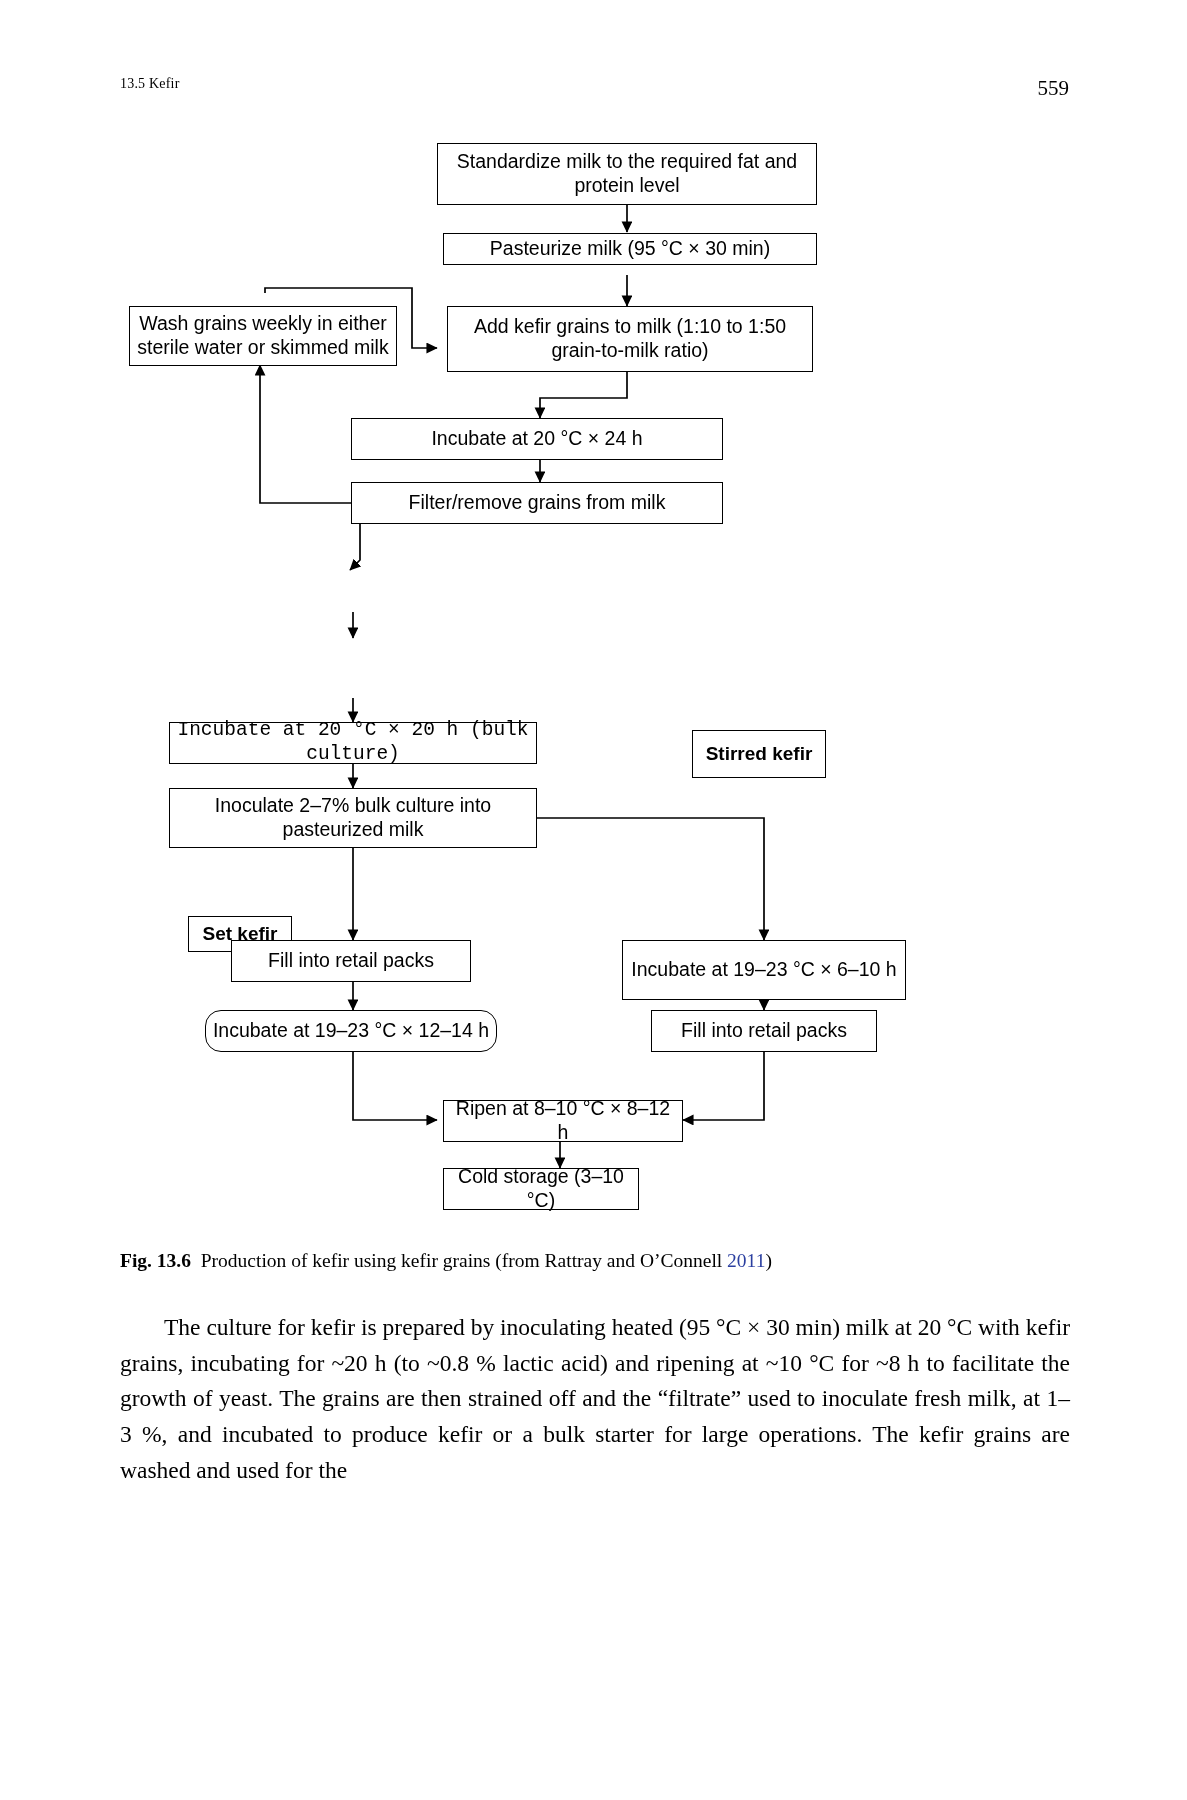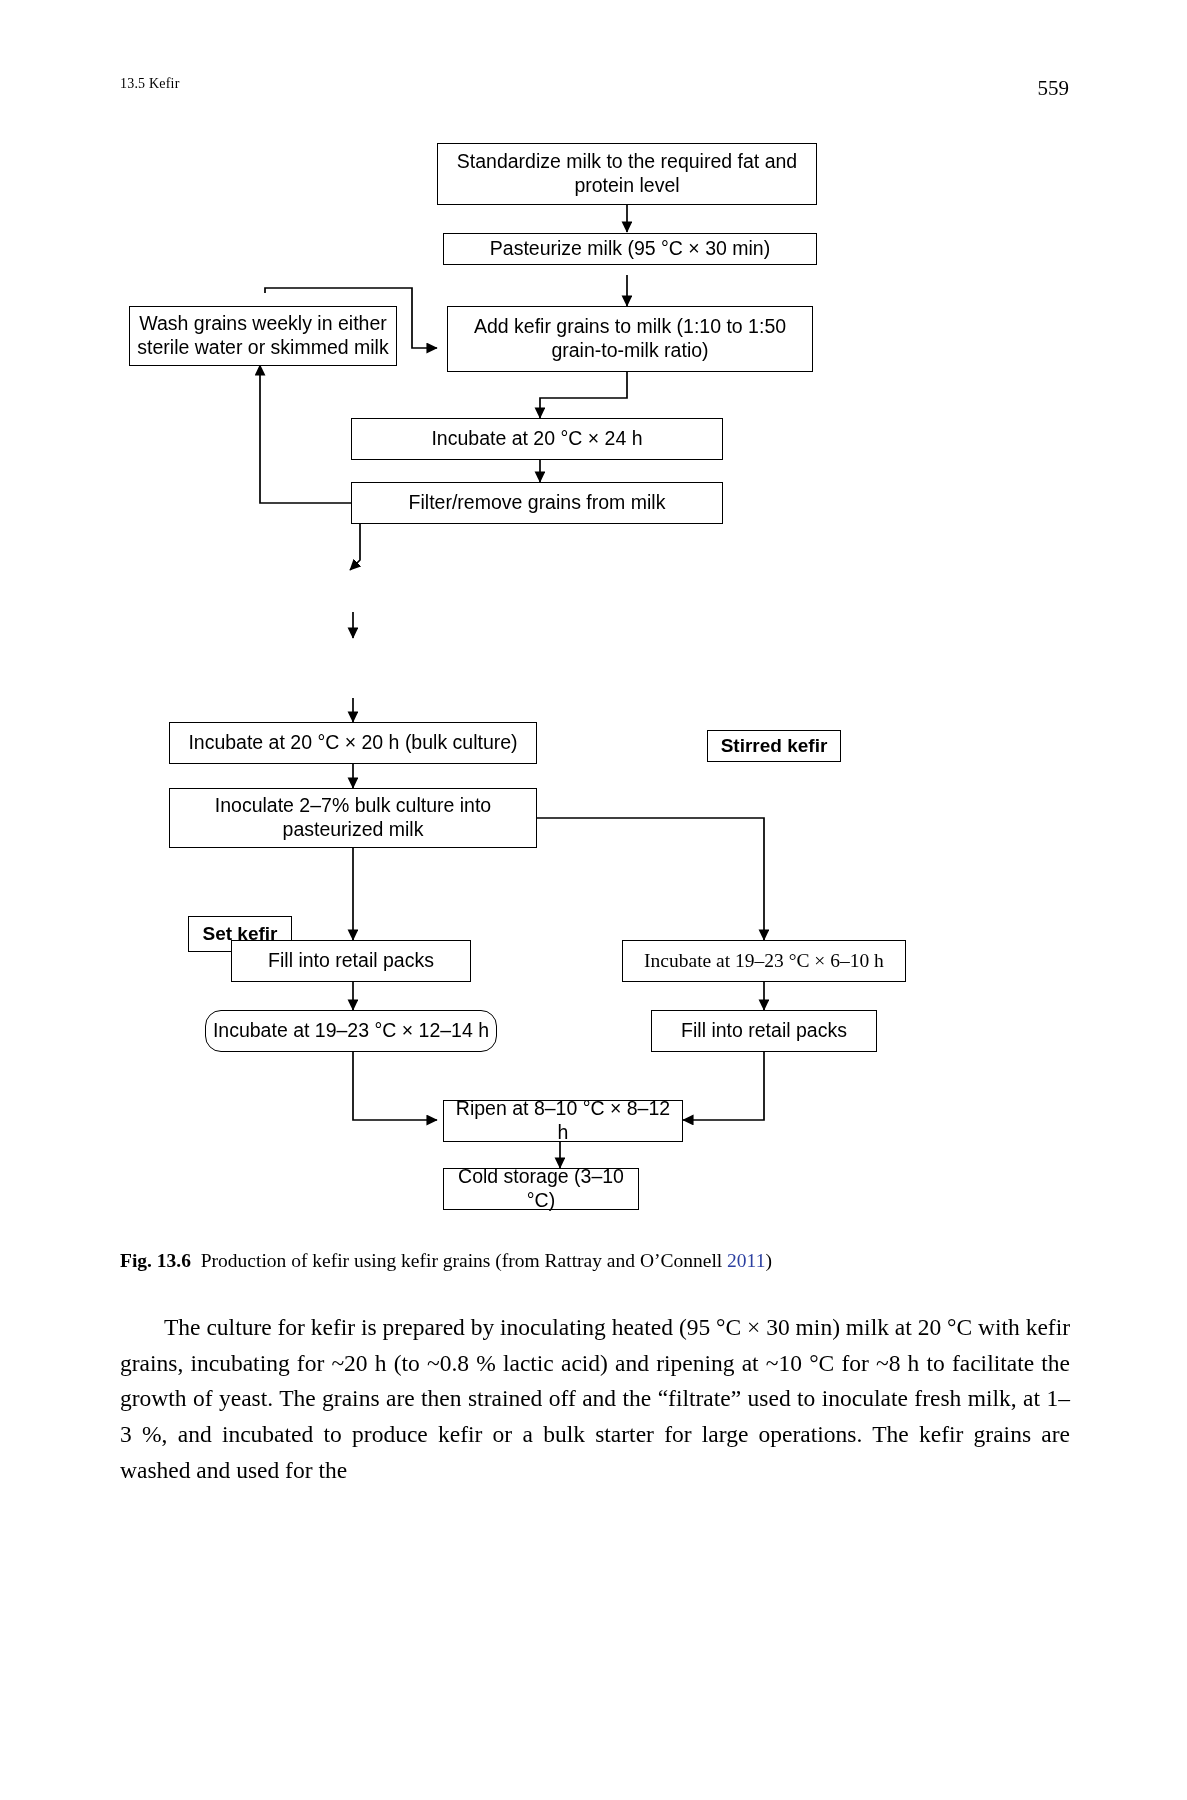--- a/index.html
+++ b/index.html
@@ -111,45 +111,45 @@
       <div class="node" style="left:351px;top:298px;width:372px;height:42px;">
         <span>Incubate at 20 °C × 24 h</span>
       </div>
 
       <div class="node" style="left:351px;top:362px;width:372px;height:42px;">
         <span>Filter/remove grains from milk</span>
       </div>
 
 
 
-      <div class="node" style="left:169px;top:602px;width:368px;height:42px;">
+      <div class="node" style="left:169px;top:602px;width:368px;height:42px;font-family:Liberation Mono, monospace;">
         <span>Incubate at 20 °C × 20 h (bulk culture)</span>
       </div>
 
       <div class="node" style="left:169px;top:668px;width:368px;height:60px;">
         <span>Inoculate 2–7% bulk culture into pasteurized milk</span>
       </div>
 
       <div class="node tag" style="left:188px;top:748px;width:104px;height:36px;margin-top:48px;">
         <span>Set kefir</span>
       </div>
 
-      <div class="node tag" style="left:707px;top:610px;width:134px;height:32px;">
+      <div class="node tag" style="left:692px;top:610px;width:134px;height:48px;">
         <span>Stirred kefir</span>
       </div>
 
       <div class="node" style="left:231px;top:820px;width:240px;height:42px;">
         <span>Fill into retail packs</span>
       </div>
 
       <div class="node" style="left:205px;top:890px;width:292px;height:42px;border-radius:16px;">
         <span>Incubate at 19–23 °C × 12–14 h</span>
       </div>
 
-      <div class="node" style="left:622px;top:820px;width:284px;height:42px;font-family:Liberation Serif, serif;">
+      <div class="node" style="left:622px;top:820px;width:284px;height:60px;">
         <span>Incubate at 19–23 °C × 6–10 h</span>
       </div>
 
       <div class="node" style="left:651px;top:890px;width:226px;height:42px;">
         <span>Fill into retail packs</span>
       </div>
 
       <div class="node" style="left:443px;top:980px;width:240px;height:42px;">
         <span>Ripen at 8–10 °C × 8–12 h</span>
       </div>

